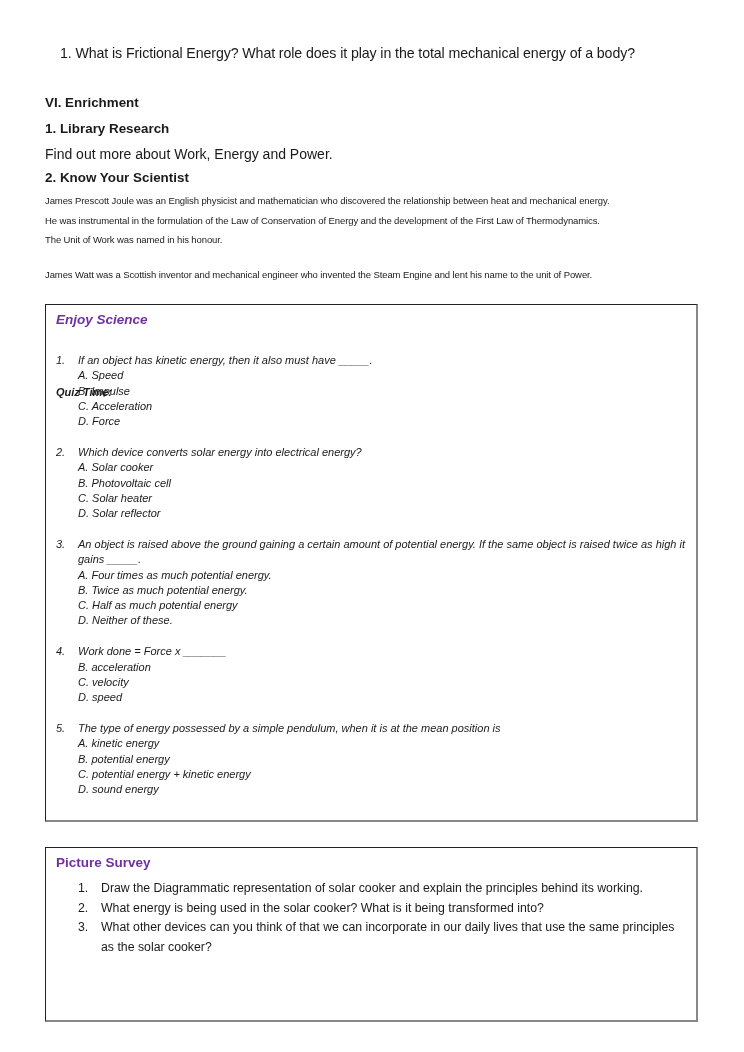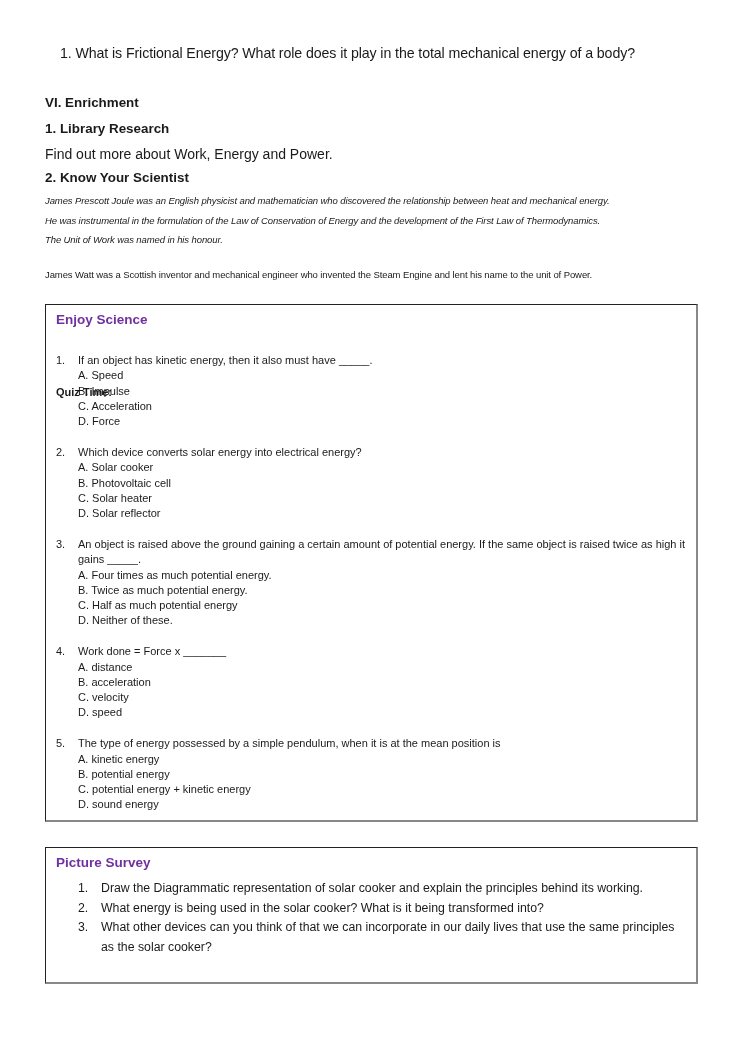--- a/index.html
+++ b/index.html
@@ -8,30 +8,30 @@
       font-family: "Liberation Sans", sans-serif; color: #1a1a1a;
     }
     .page { position: absolute; left: 0; top: 0; width: 744px; height: 1052px; }
     .q-intro { position: absolute; left: 60px; top: 45px; font-size: 14.2px; letter-spacing: -0.1px; }
     .h-bold { position: absolute; left: 45px; font-weight: bold; font-size: 13.4px; }
     .h-enrich { top: 95px; }
     .h-library { top: 121px; }
     .p-find { position: absolute; left: 45px; top: 146px; font-size: 14px; }
     .h-scientist { top: 170px; text-align: right; }
     .small-p { position: absolute; left: 45px; font-size: 9.5px; line-height: 19.5px; letter-spacing: -0.1px; }
-    .joule { top: 191px; font-style: italic; }
+    .joule { top: 191px; }
     .watt { top: 265px; }
 
     .box {
       position: absolute; left: 45px; width: 653px;
       border: 1px solid #222; border-right: 2px solid #888; border-bottom: 2px solid #888;
       box-sizing: border-box;
     }
-    .box-quiz { top: 304px; height: 518px; }
-    .box-survey { top: 847px; height: 137px; }
+    .box-quiz { top: 304px; height: 518px; font-style: italic; }
+    .box-survey { top: 847px; height: 175px; }
     .box-title { position: absolute; left: 10px; top: 7px; color: #7030a0; font-weight: bold; font-size: 13.5px; }
     .quiz-label { position: absolute; left: 10px; top: 33px; font-weight: bold; font-size: 11px; margin-top: 48px; }
     .quiz-list { position: absolute; left: 10px; top: 48px; width: 630px; font-size: 11px; }
     .qitem { position: relative; padding-left: 22px; margin-bottom: 15.5px; line-height: 15.3px; }
     .qnum { position: absolute; left: 0; top: 0; }
     .qopt { display: block; }
 
     .survey-list { position: absolute; left: 32px; top: 31px; width: 600px; font-size: 12.3px; line-height: 19.5px; }
     .sitem { position: relative; padding-left: 23px; }
     .snum { position: absolute; left: 0; top: 0; }
@@ -78,21 +78,20 @@
         <span class="qnum">3.</span>
         <span class="qopt">An object is raised above the ground gaining a certain amount of potential energy.  If the same object is raised twice as high it gains _____.</span>
         <span class="qopt">A. Four times as much potential energy.</span>
         <span class="qopt">B. Twice as much potential energy.</span>
         <span class="qopt">C. Half as much potential energy</span>
         <span class="qopt">D. Neither of these.</span>
       </div>
       <div class="qitem">
         <span class="qnum">4.</span>
         <span class="qopt">Work done = Force x _______</span>
-        <span class="qopt">A.  distance</span>
         <span class="qopt">B.  acceleration</span>
         <span class="qopt">C.  velocity</span>
         <span class="qopt">D.  speed</span>
       </div>
       <div class="qitem">
         <span class="qnum">5.</span>
         <span class="qopt">The type of energy possessed by a simple pendulum, when it is at the mean position is</span>
         <span class="qopt">A. kinetic energy</span>
         <span class="qopt">B. potential energy</span>
         <span class="qopt">C. potential energy + kinetic energy</span>

